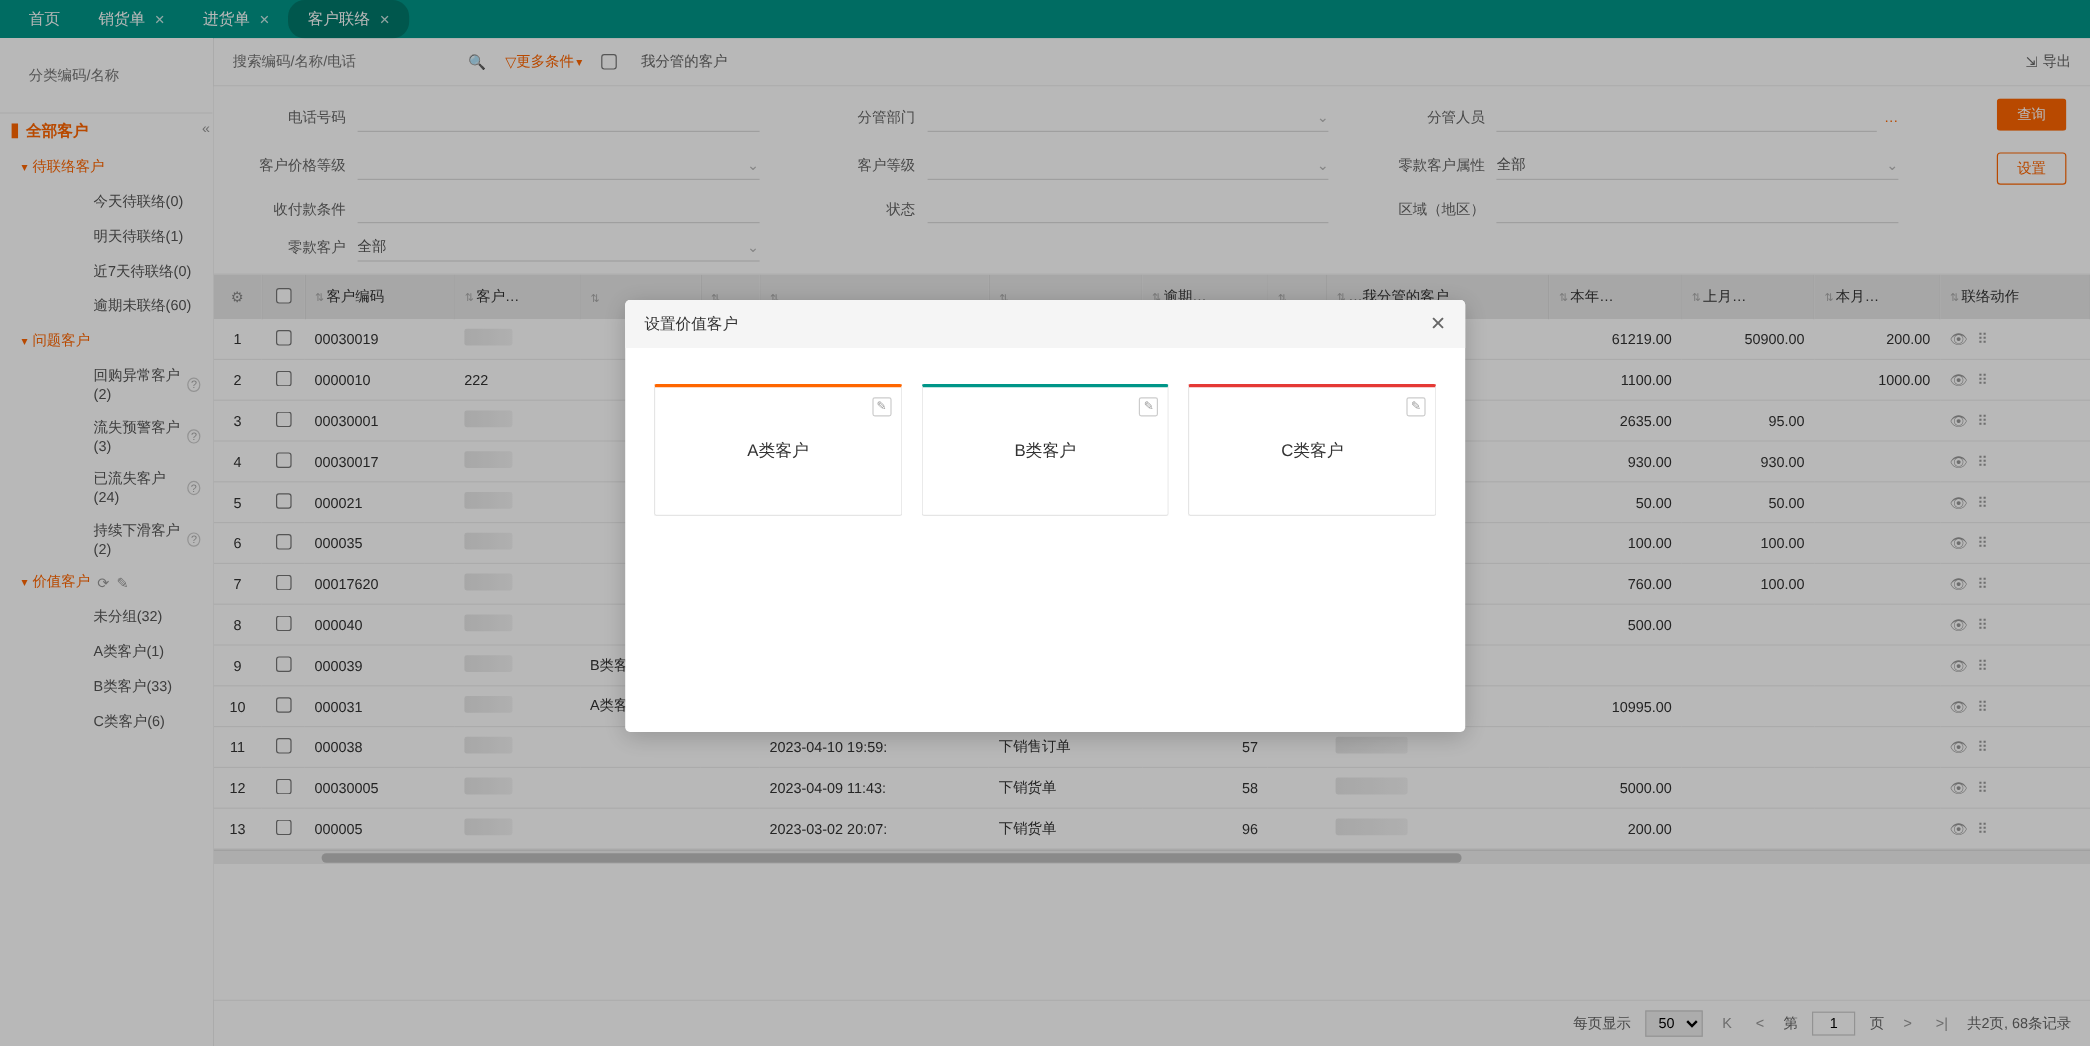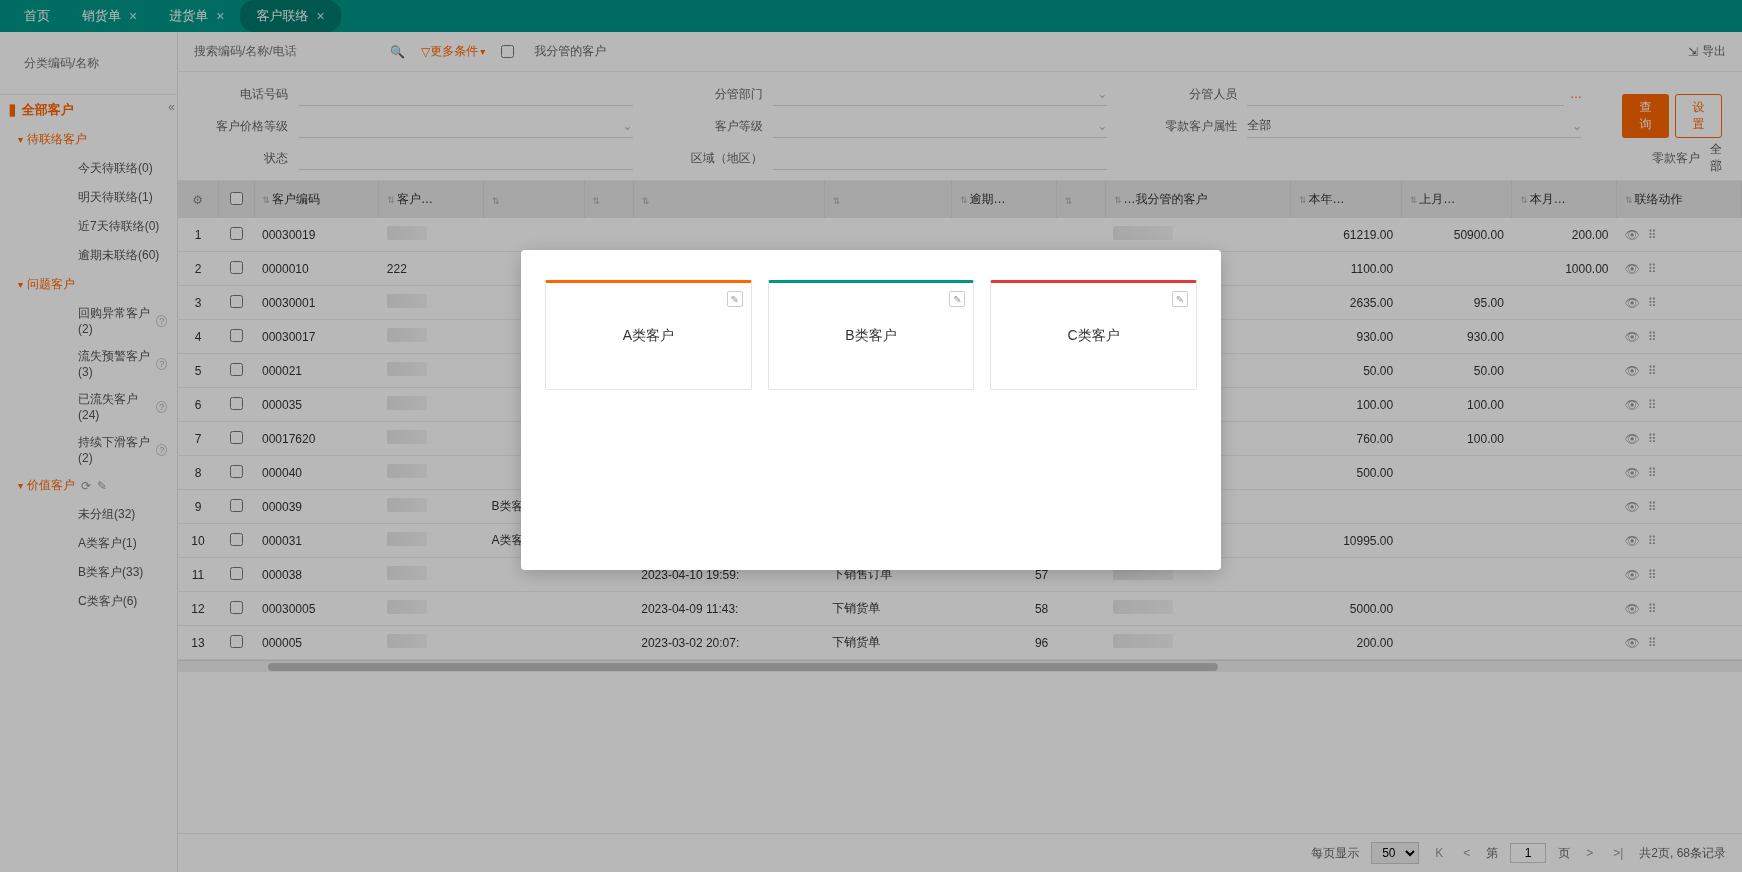--- a/index.html
+++ b/index.html
@@ -36,21 +36,21 @@
 .toolbar .filter-link { color: #ff6600; cursor: pointer; display: flex; align-items: center; }
 .toolbar .filter-link .caret { font-size: 10px; margin-left: 2px; }
 .toolbar .chk-label { display: flex; align-items: center; gap: 20px; color: #666; }
 .toolbar .export { margin-left: auto; color: #666; cursor: pointer; display: flex; align-items: center; gap: 4px; }
 
 .filter-panel { background: #fff; padding: 10px 20px 10px 20px; display: grid; grid-template-columns: repeat(3, 1fr) 100px; gap: 8px 40px; border-bottom: 1px solid #eee; position: relative; }
 .filter-row { display: flex; align-items: center; }
 .filter-label { width: 90px; text-align: right; color: #666; margin-right: 10px; font-size: 12px; }
 .filter-value { flex: 1; border-bottom: 1px solid #ddd; height: 24px; display: flex; align-items: center; color: #555; position: relative; }
 .filter-value .dd { position: absolute; right: 0; color: #bbb; }
-.filter-btns { display: flex; flex-direction: row; gap: 6px; align-items: flex-end; grid-row: 1 / span 2; grid-column: 4; }
+.filter-btns { display: flex; flex-direction: column; gap: 18px; align-items: flex-end; grid-row: 1 / span 2; grid-column: 4; }
 .btn { padding: 4px 16px; border-radius: 3px; font-size: 12px; cursor: pointer; border: 1px solid transparent; }
 .btn-primary { background: #ff6600; color: #fff; }
 .btn-outline { border: 1px solid #ff6600; color: #ff6600; background: #fff; }
 .more-dots { color: #ff6600; margin-left: 6px; cursor: pointer; }
 
 
 .table-wrap { flex: 1; background: #fff; margin: 0; overflow: auto; position: relative; }
 table { border-collapse: collapse; width: 100%; font-size: 12px; }
 thead th { background: #e8e8e8; padding: 10px 8px; border-right: 1px solid #ddd; text-align: left; color: #333; font-weight: normal; position: sticky; top: 0; white-space: nowrap; }
 thead th .sort { color: #aaa; margin-right: 2px; font-size: 9px; display:inline-block; }
@@ -224,20 +224,24 @@
         </div>
         <div class="filter-row">
           <span class="filter-label">客户等级</span>
           <div class="filter-value">
             <span class="dd">⌄</span>
           </div>
         </div>
         <div class="filter-row">
           <span class="filter-label">零款客户属性</span>
           <div class="filter-value">全部<span class="dd">⌄</span></div>
+        </div>
+        <div class="filter-row">
+          <span class="filter-label">收付款条件</span>
+          <div class="filter-value"></div>
         </div>
         <div class="filter-row">
           <span class="filter-label">状态</span>
           <div class="filter-value"></div>
         </div>
         <div class="filter-row">
           <span class="filter-label">区域（地区）</span>
           <div class="filter-value"></div>
         </div>
         <div style="visibility: hidden;"></div>
@@ -572,20 +576,24 @@
       <span>页</span>
       <span class="nav-btn">&gt;</span>
       <span class="nav-btn">&gt;|</span>
       <span>共2页, 68条记录</span>
     </div>
   </div>
 </div>
 
 <div class="overlay">
   <div class="modal">
+    <div class="modal-header">
+      <span class="modal-title">设置价值客户</span>
+      <span class="modal-close">✕</span>
+    </div>
     <div class="modal-body" id="modal-cards">
         <div class="card a">
           <span class="edit-ic">✎</span>
           <span>A类客户</span>
         </div>
         <div class="card b">
           <span class="edit-ic">✎</span>
           <span>B类客户</span>
         </div>
         <div class="card c">

